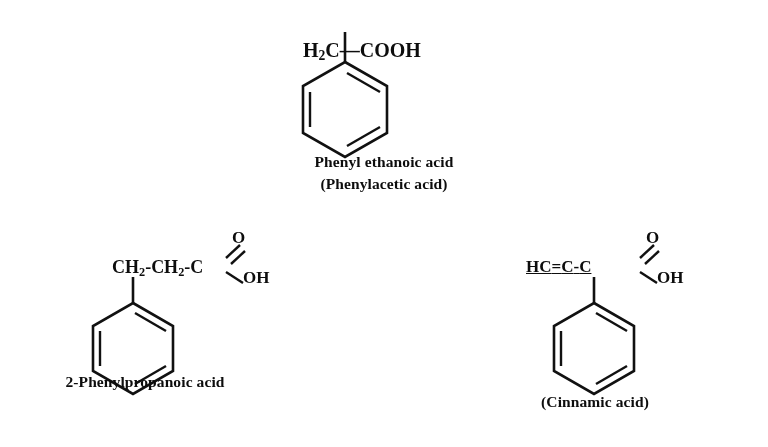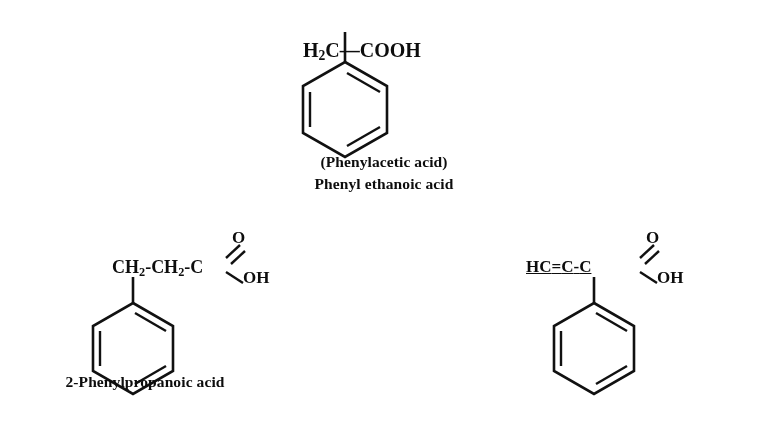--- a/index.html
+++ b/index.html
@@ -125,34 +125,35 @@
 
     <line x1="640" y1="272" x2="657" y2="283" stroke-width="2.4"></line>
   </g>
 </svg>
 
 <div class="formula f-top">
   <span>H</span><sub>2</sub><span>C</span><span>—</span><span>COOH</span>
 </div>
 
 <div class="structure-label label-top">
+  <div>Phenyl ethanoic acid</div>
   <div>(Phenylacetic acid)</div>
-  <div>Phenyl ethanoic acid</div>
 </div>
 
 <div class="formula f-bl">
   <span>CH</span><sub>2</sub><span>-</span><span>CH</span><sub>2</sub><span>-</span><span>C</span>
 </div>
 <div class="atom o-bl">O</div>
 <div class="atom oh-bl">OH</div>
 
 <div class="structure-label label-bottom-left">
   <div>2-Phenylpropanoic acid</div>
 </div>
 
 <div class="formula f-br">
   <span>HC</span><span>=</span><span>C</span><span>-</span><span>C</span>
 </div>
 <div class="atom o-br">O</div>
 <div class="atom oh-br">OH</div>
 
 <div class="structure-label label-bottom-right">
+  <div>(Cinnamic acid)</div>
 </div>
 
 </body></html>

